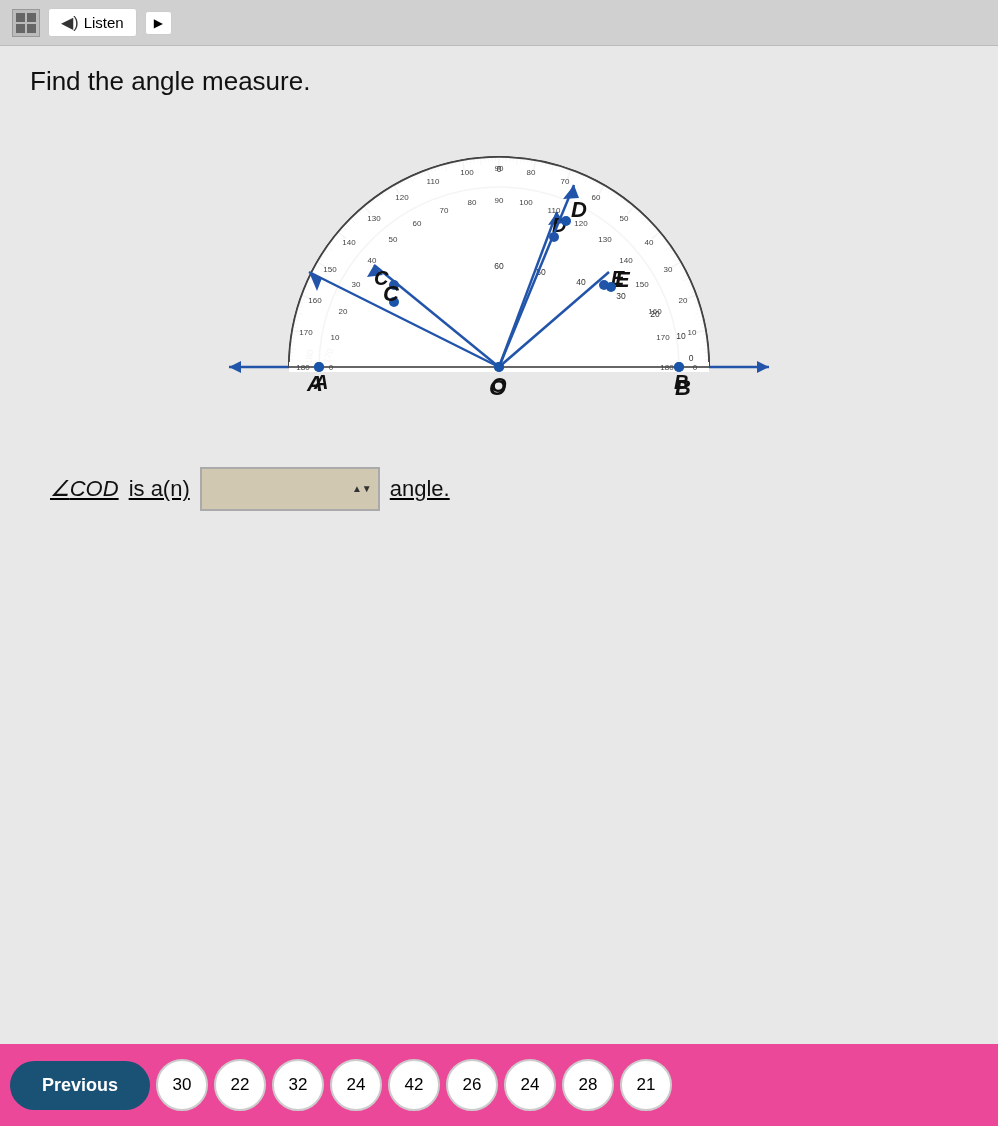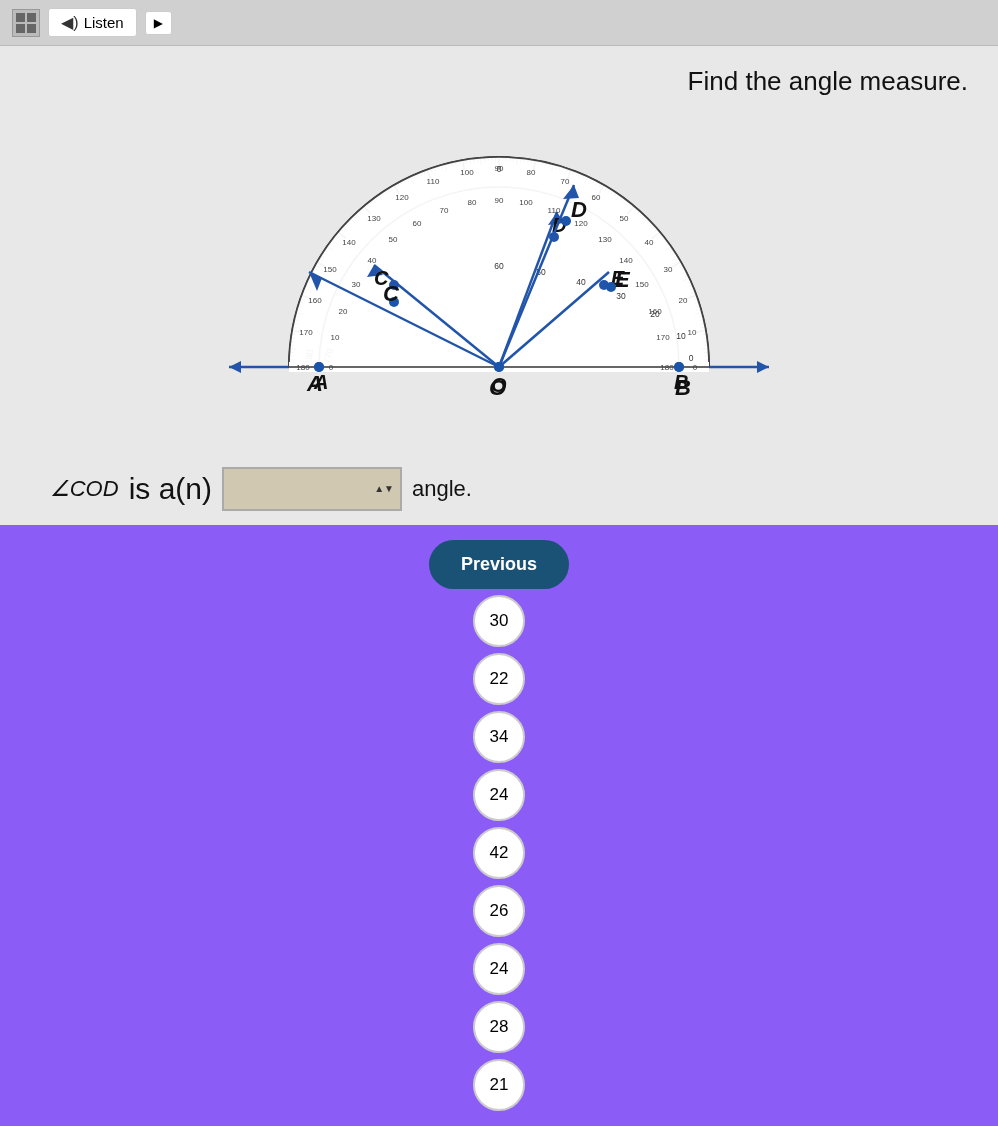--- a/index.html
+++ b/index.html
@@ -64,21 +64,20 @@
     .main-content {
       padding: 20px 30px;
       background: #e8e8e8;
     }
 
     .find-angle-title {
       font-size: 26px;
       font-weight: normal;
       margin-bottom: 20px;
       color: #111;
-      text-align: right;
     }
 
     
     .diagram-container {
       display: flex;
       justify-content: center;
       margin-bottom: 30px;
       position: relative;
     }
 
@@ -129,30 +128,31 @@
       margin: 20px 0 15px 20px;
       color: #111;
     }
 
     .classify-row {
       display: flex;
       align-items: center;
       gap: 10px;
       margin-left: 20px;
       margin-bottom: 30px;
+      text-decoration: underline;
     }
 
     .angle-label {
       font-size: 22px;
       font-style: italic;
       color: #111;
     }
 
     .is-an-text {
-      font-size: 30px;
+      font-size: 22px;
       color: #111;
     }
 
     .angle-type-select {
       width: 180px;
       height: 44px;
       border: 2px solid #aaa;
       background: #d0c8b0;
       font-size: 16px;
       padding: 4px 8px;
@@ -183,26 +183,25 @@
       font-size: 22px;
       color: #111;
     }
 
     
     .bottom-nav {
       display: flex;
       align-items: center;
       gap: 6px;
       padding: 15px 10px;
-      background: #8b5cf6;
+      background: #ec4899;
       position: fixed;
       bottom: 0;
       left: 0;
       width: 998px;
-      flex-direction: column;
     }
 
     .prev-btn {
       background: #1a5276;
       color: white;
       border: none;
       border-radius: 25px;
       padding: 14px 30px;
       font-size: 18px;
       font-weight: bold;
@@ -633,20 +632,20 @@
     </div>
     <span class="angle-suffix">angle.</span>
   </div>
 
 </div>
 
 <div class="bottom-nav">
   <button class="prev-btn">Previous</button>
   <button class="page-btn">30</button>
   <button class="page-btn">22</button>
-  <button class="page-btn">34</button>
+  <button class="page-btn">32</button>
   <button class="page-btn">24</button>
   <button class="page-btn">42</button>
   <button class="page-btn">26</button>
   <button class="page-btn">24</button>
   <button class="page-btn">28</button>
   <button class="page-btn">21</button>
 </div>
 
 </body></html>

